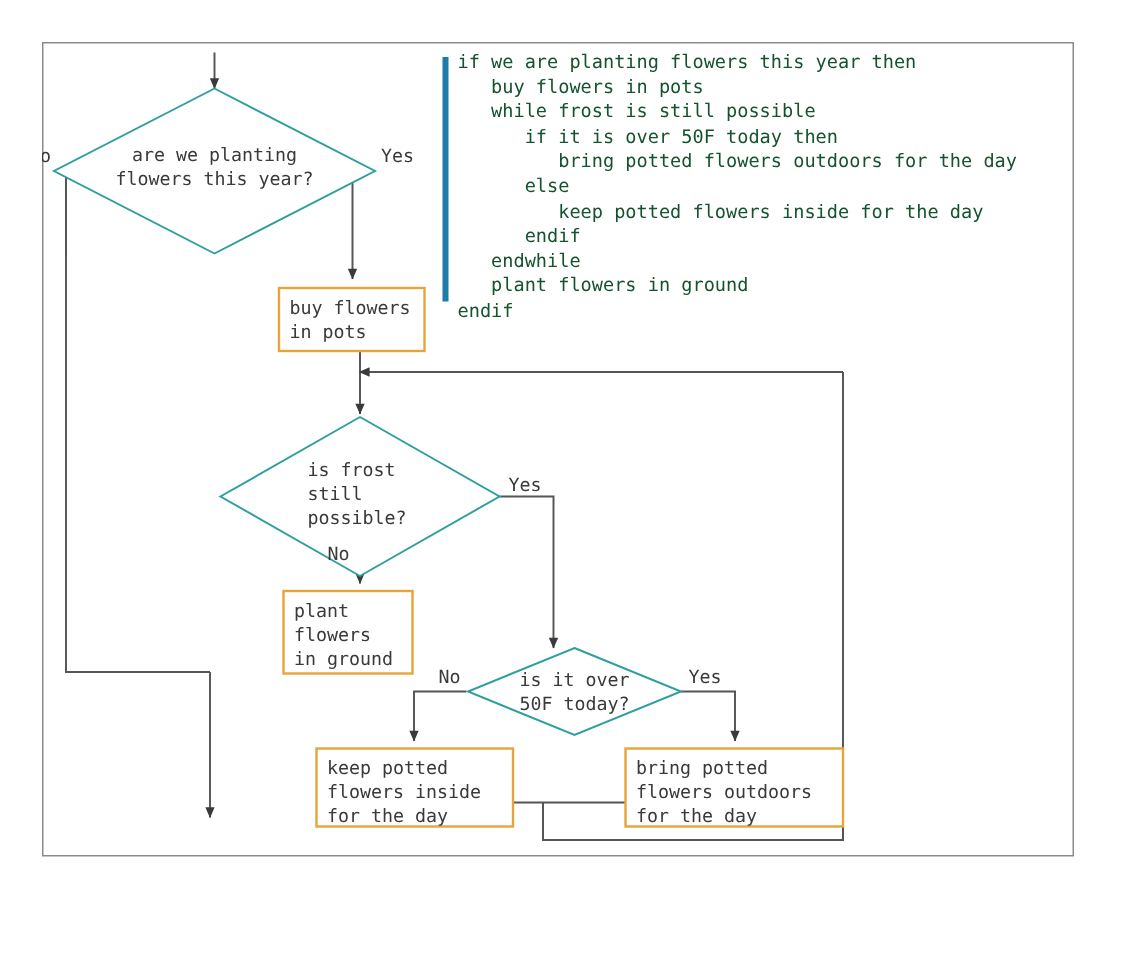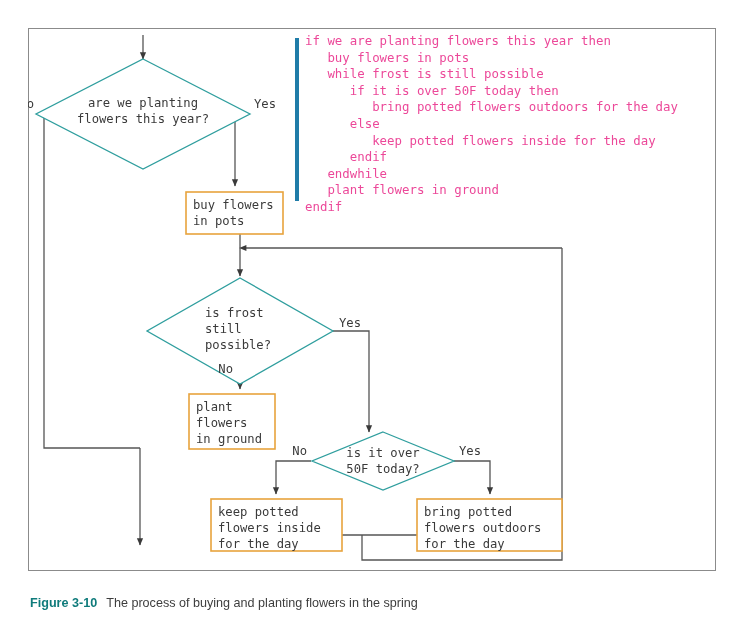--- a/index.html
+++ b/index.html
@@ -48,21 +48,21 @@
     font-size: 12.2px;
     fill: #3a3a3a;
   }
   .pseudocode {
     position: absolute;
     left: 305px;
     top: 33px;
     font-family: "DejaVu Sans Mono", "Liberation Mono", monospace;
     font-size: 12.4px;
     line-height: 16.6px;
-    color: #ec4899;
+    color: #14532d;
     white-space: pre;
     margin: 0;
   }
   .code-bar {
     position: absolute;
     left: 295px;
     top: 38px;
     width: 4px;
     height: 163px;
     background: #1f7ca8;
@@ -175,17 +175,14 @@
    while frost is still possible
       if it is over 50F today then
          bring potted flowers outdoors for the day
       else
          keep potted flowers inside for the day
       endif
    endwhile
    plant flowers in ground
 endif</pre>
 
-  <div class="caption">
-    <span class="fig-num">Figure 3-10</span><span>The process of buying and planting flowers in the spring</span>
-  </div>
 
 </div>
 
 </body></html>

